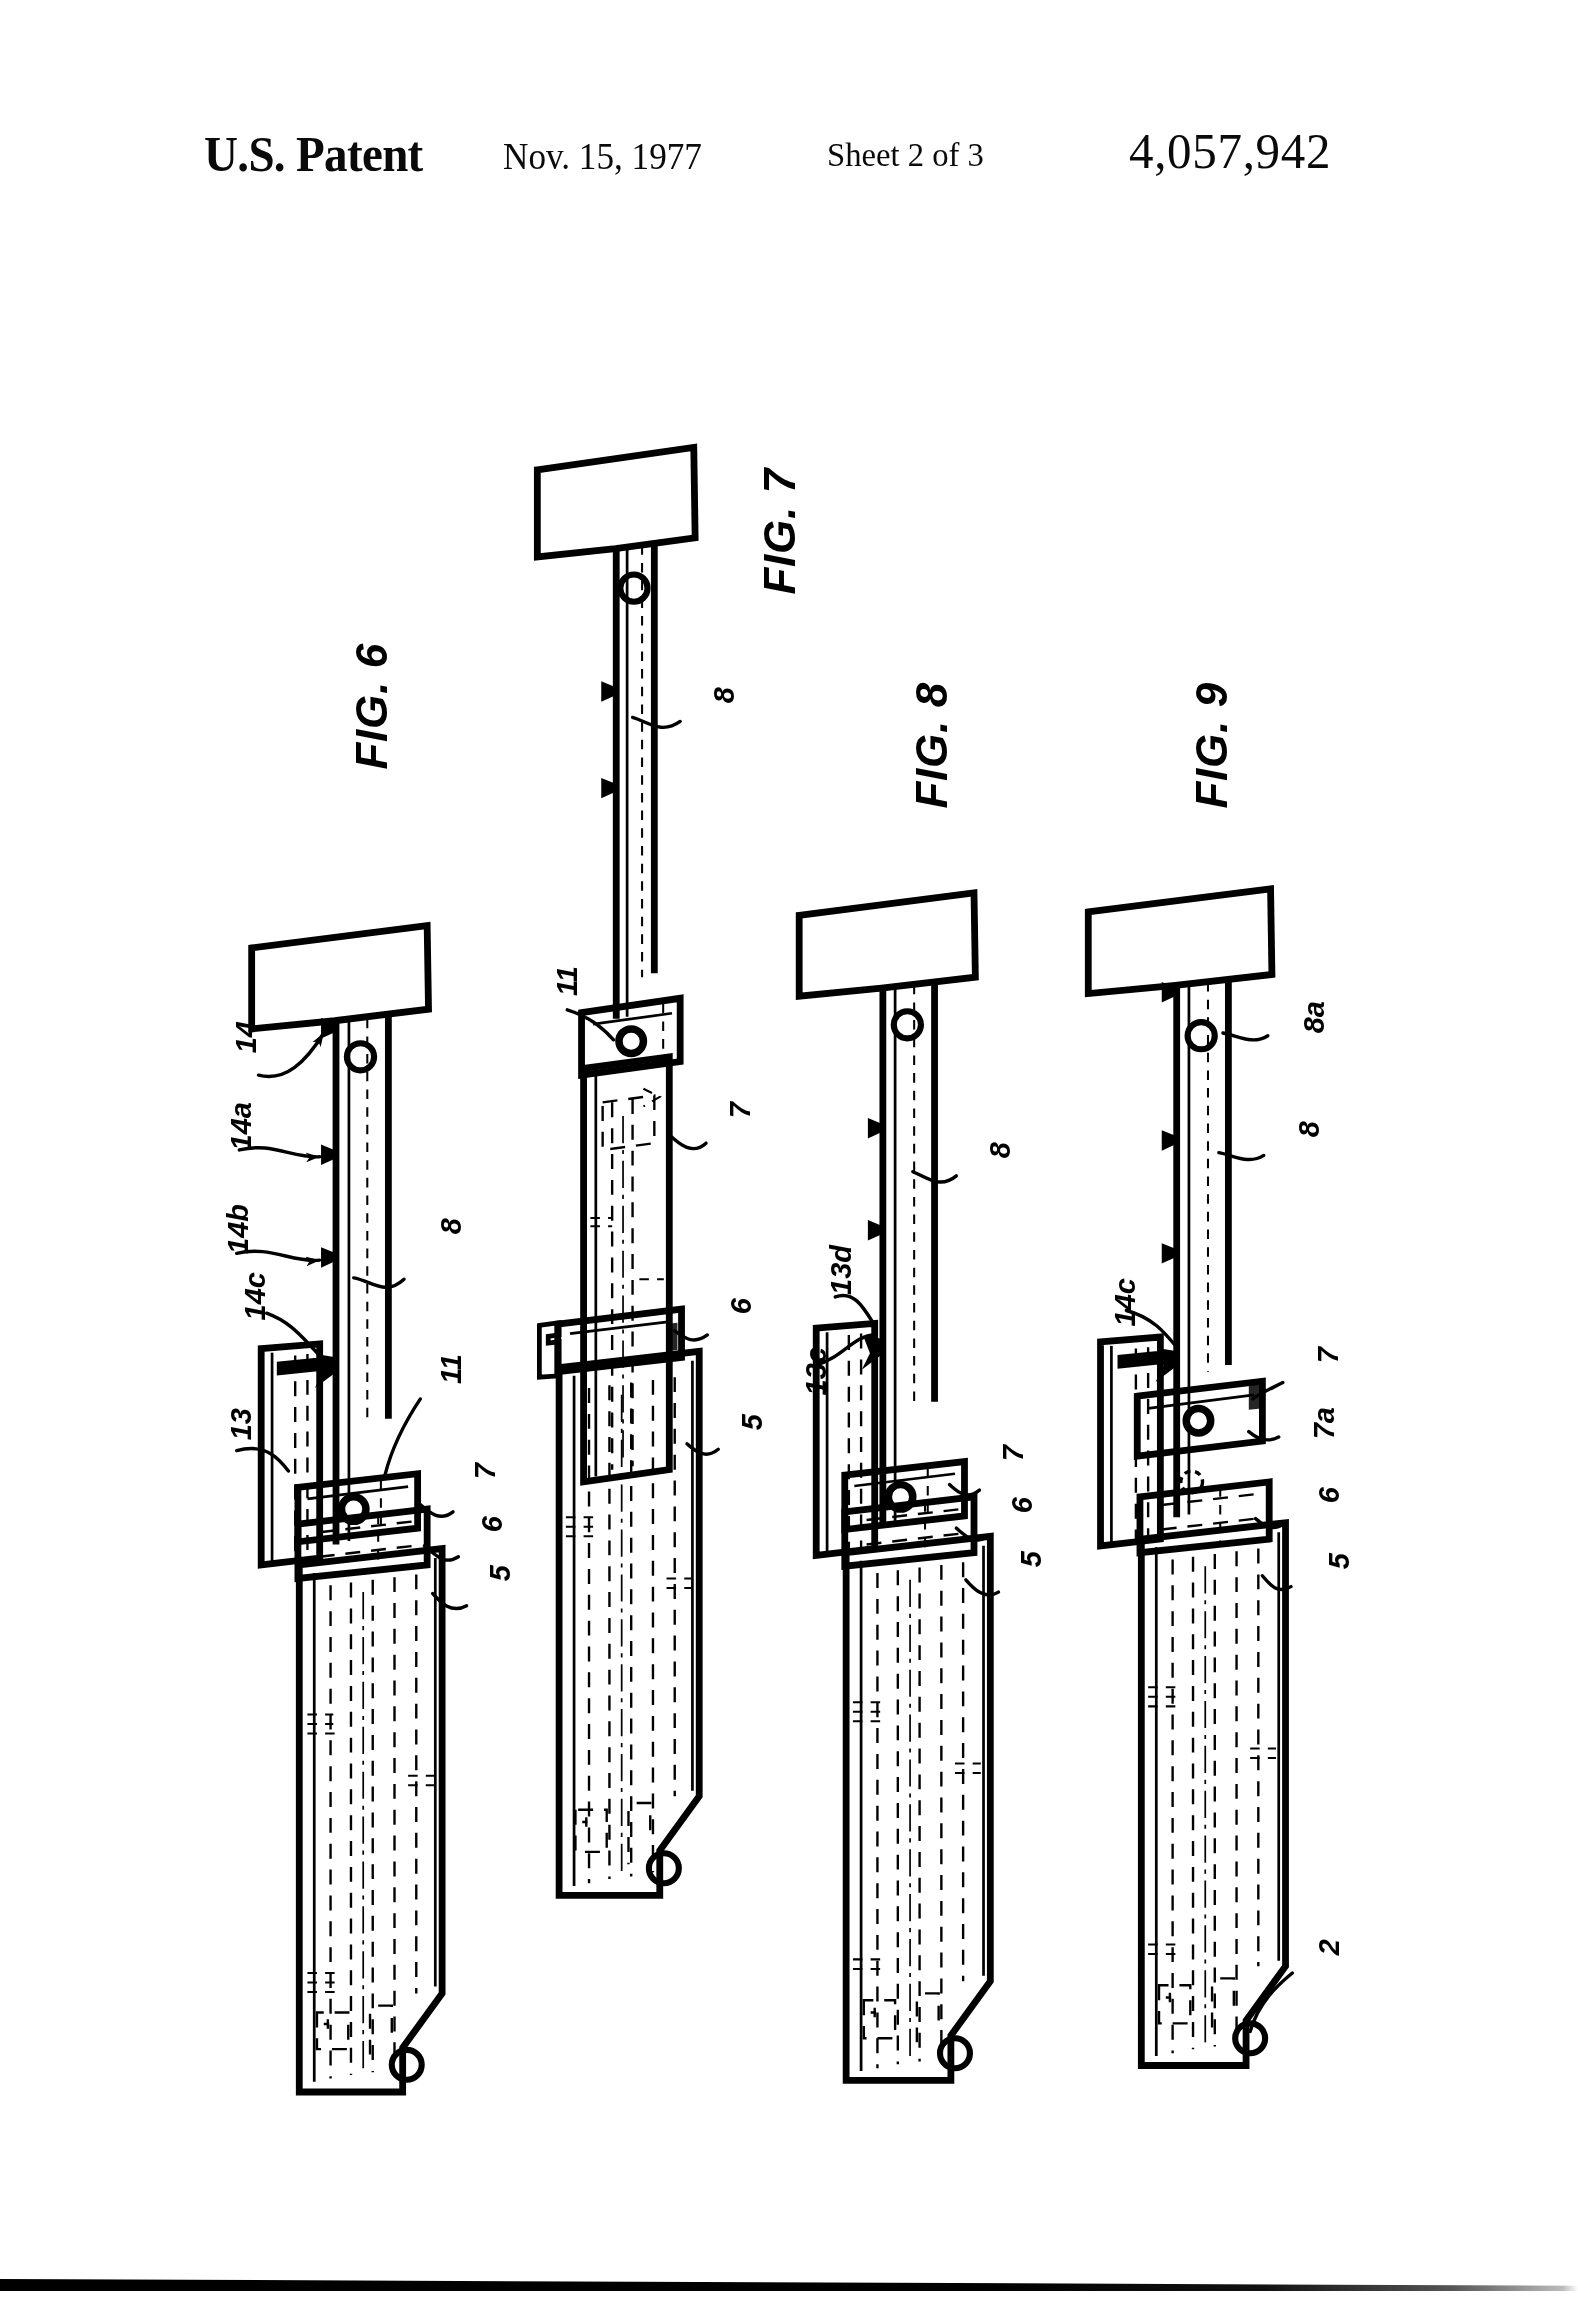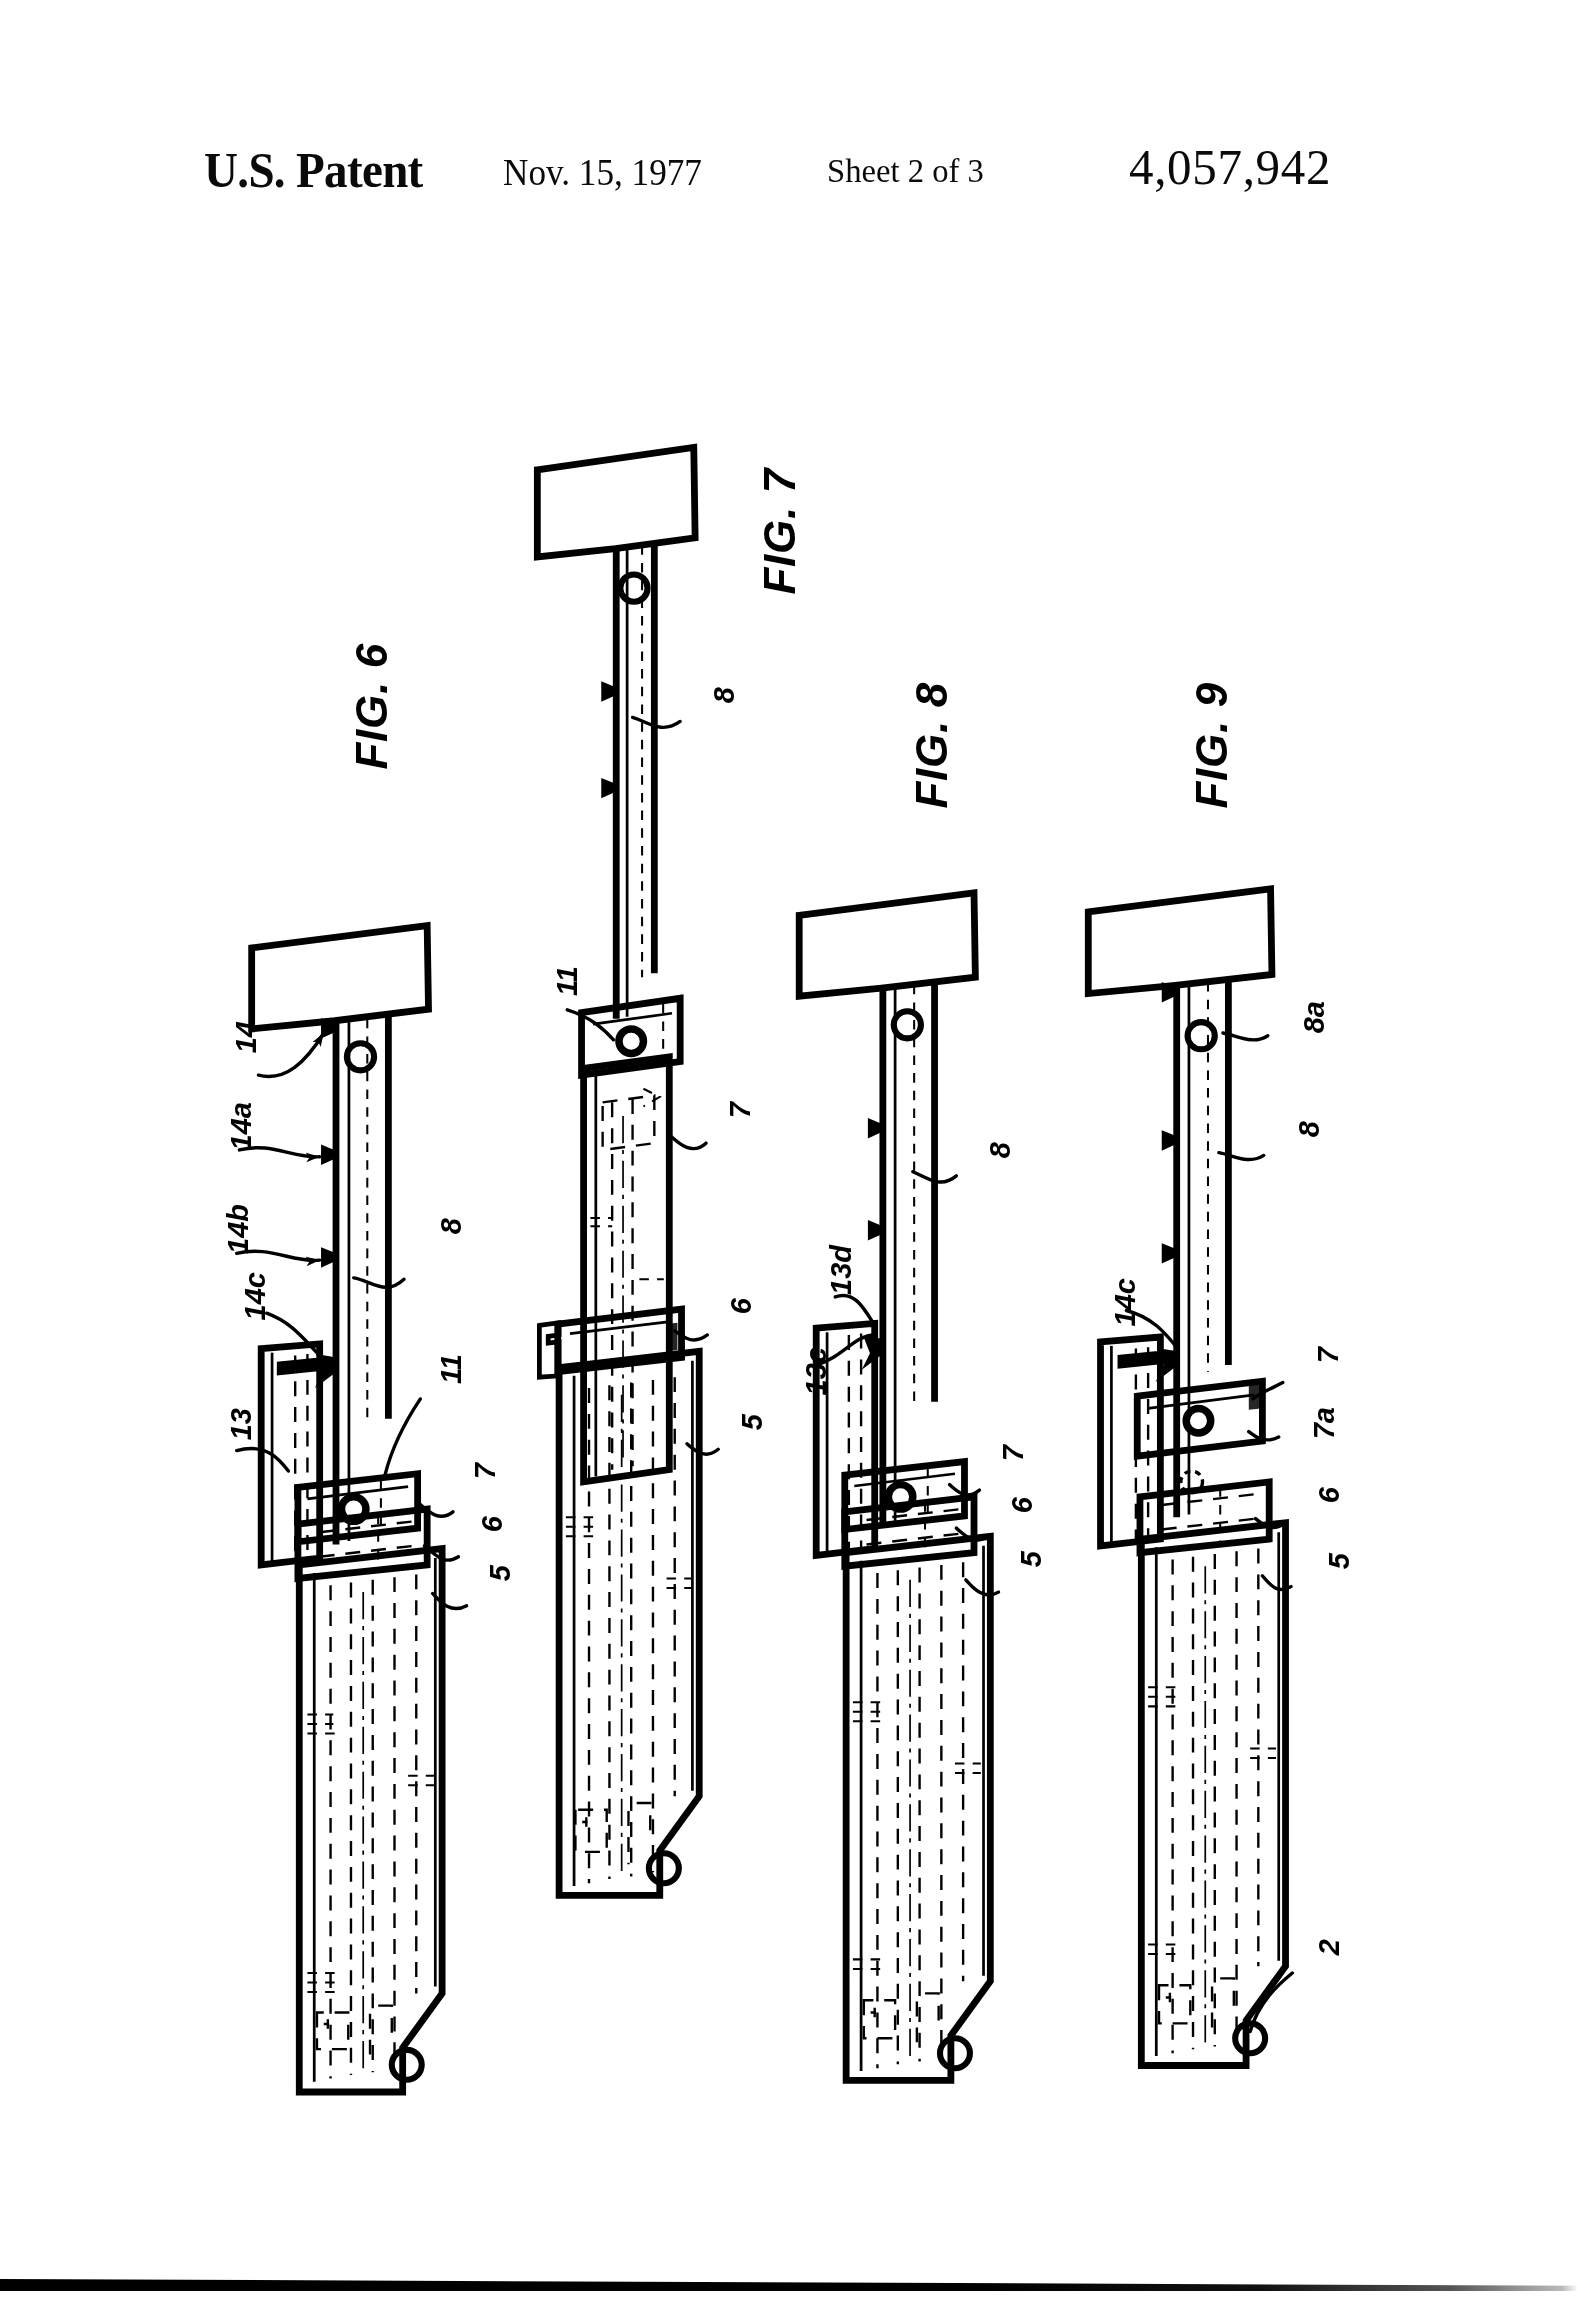--- a/index.html
+++ b/index.html
@@ -1,20 +1,20 @@
 <!DOCTYPE html>
 <html style="font-size:11px"><head>
 <meta charset="utf-8">
 <style>
   html,body{margin:0;padding:0;background:#ffffff;}
   body{width:1578px;height:2319px;position:relative;overflow:hidden;
        font-family:"Liberation Serif", serif;color:#000;}
 
   
-  #header{position:absolute;left:0;top:16px;width:1264px;height:204px;}
+  #header{position:absolute;left:0;top:0;width:1264px;height:204px;}
   .hd{position:absolute;white-space:nowrap;color:#0a0a0a;}
   #hd-uspatent{left:204px;top:125px;font-size:50px;font-weight:700;
                font-family:"Liberation Serif",serif;letter-spacing:-0.7px;
                transform:scaleX(.94);transform-origin:left center;}
   #hd-date{left:503px;top:135px;font-size:37px;font-weight:400;
            transform:scaleX(.95);transform-origin:left center;}
   #hd-sheet{left:827px;top:136px;font-size:34px;font-weight:400;
             transform:scaleX(.96);transform-origin:left center;}
   #hd-patno{left:1129px;top:122px;font-size:50px;font-weight:400;
             letter-spacing:0.7px;transform:scaleX(.98);transform-origin:left center;}

